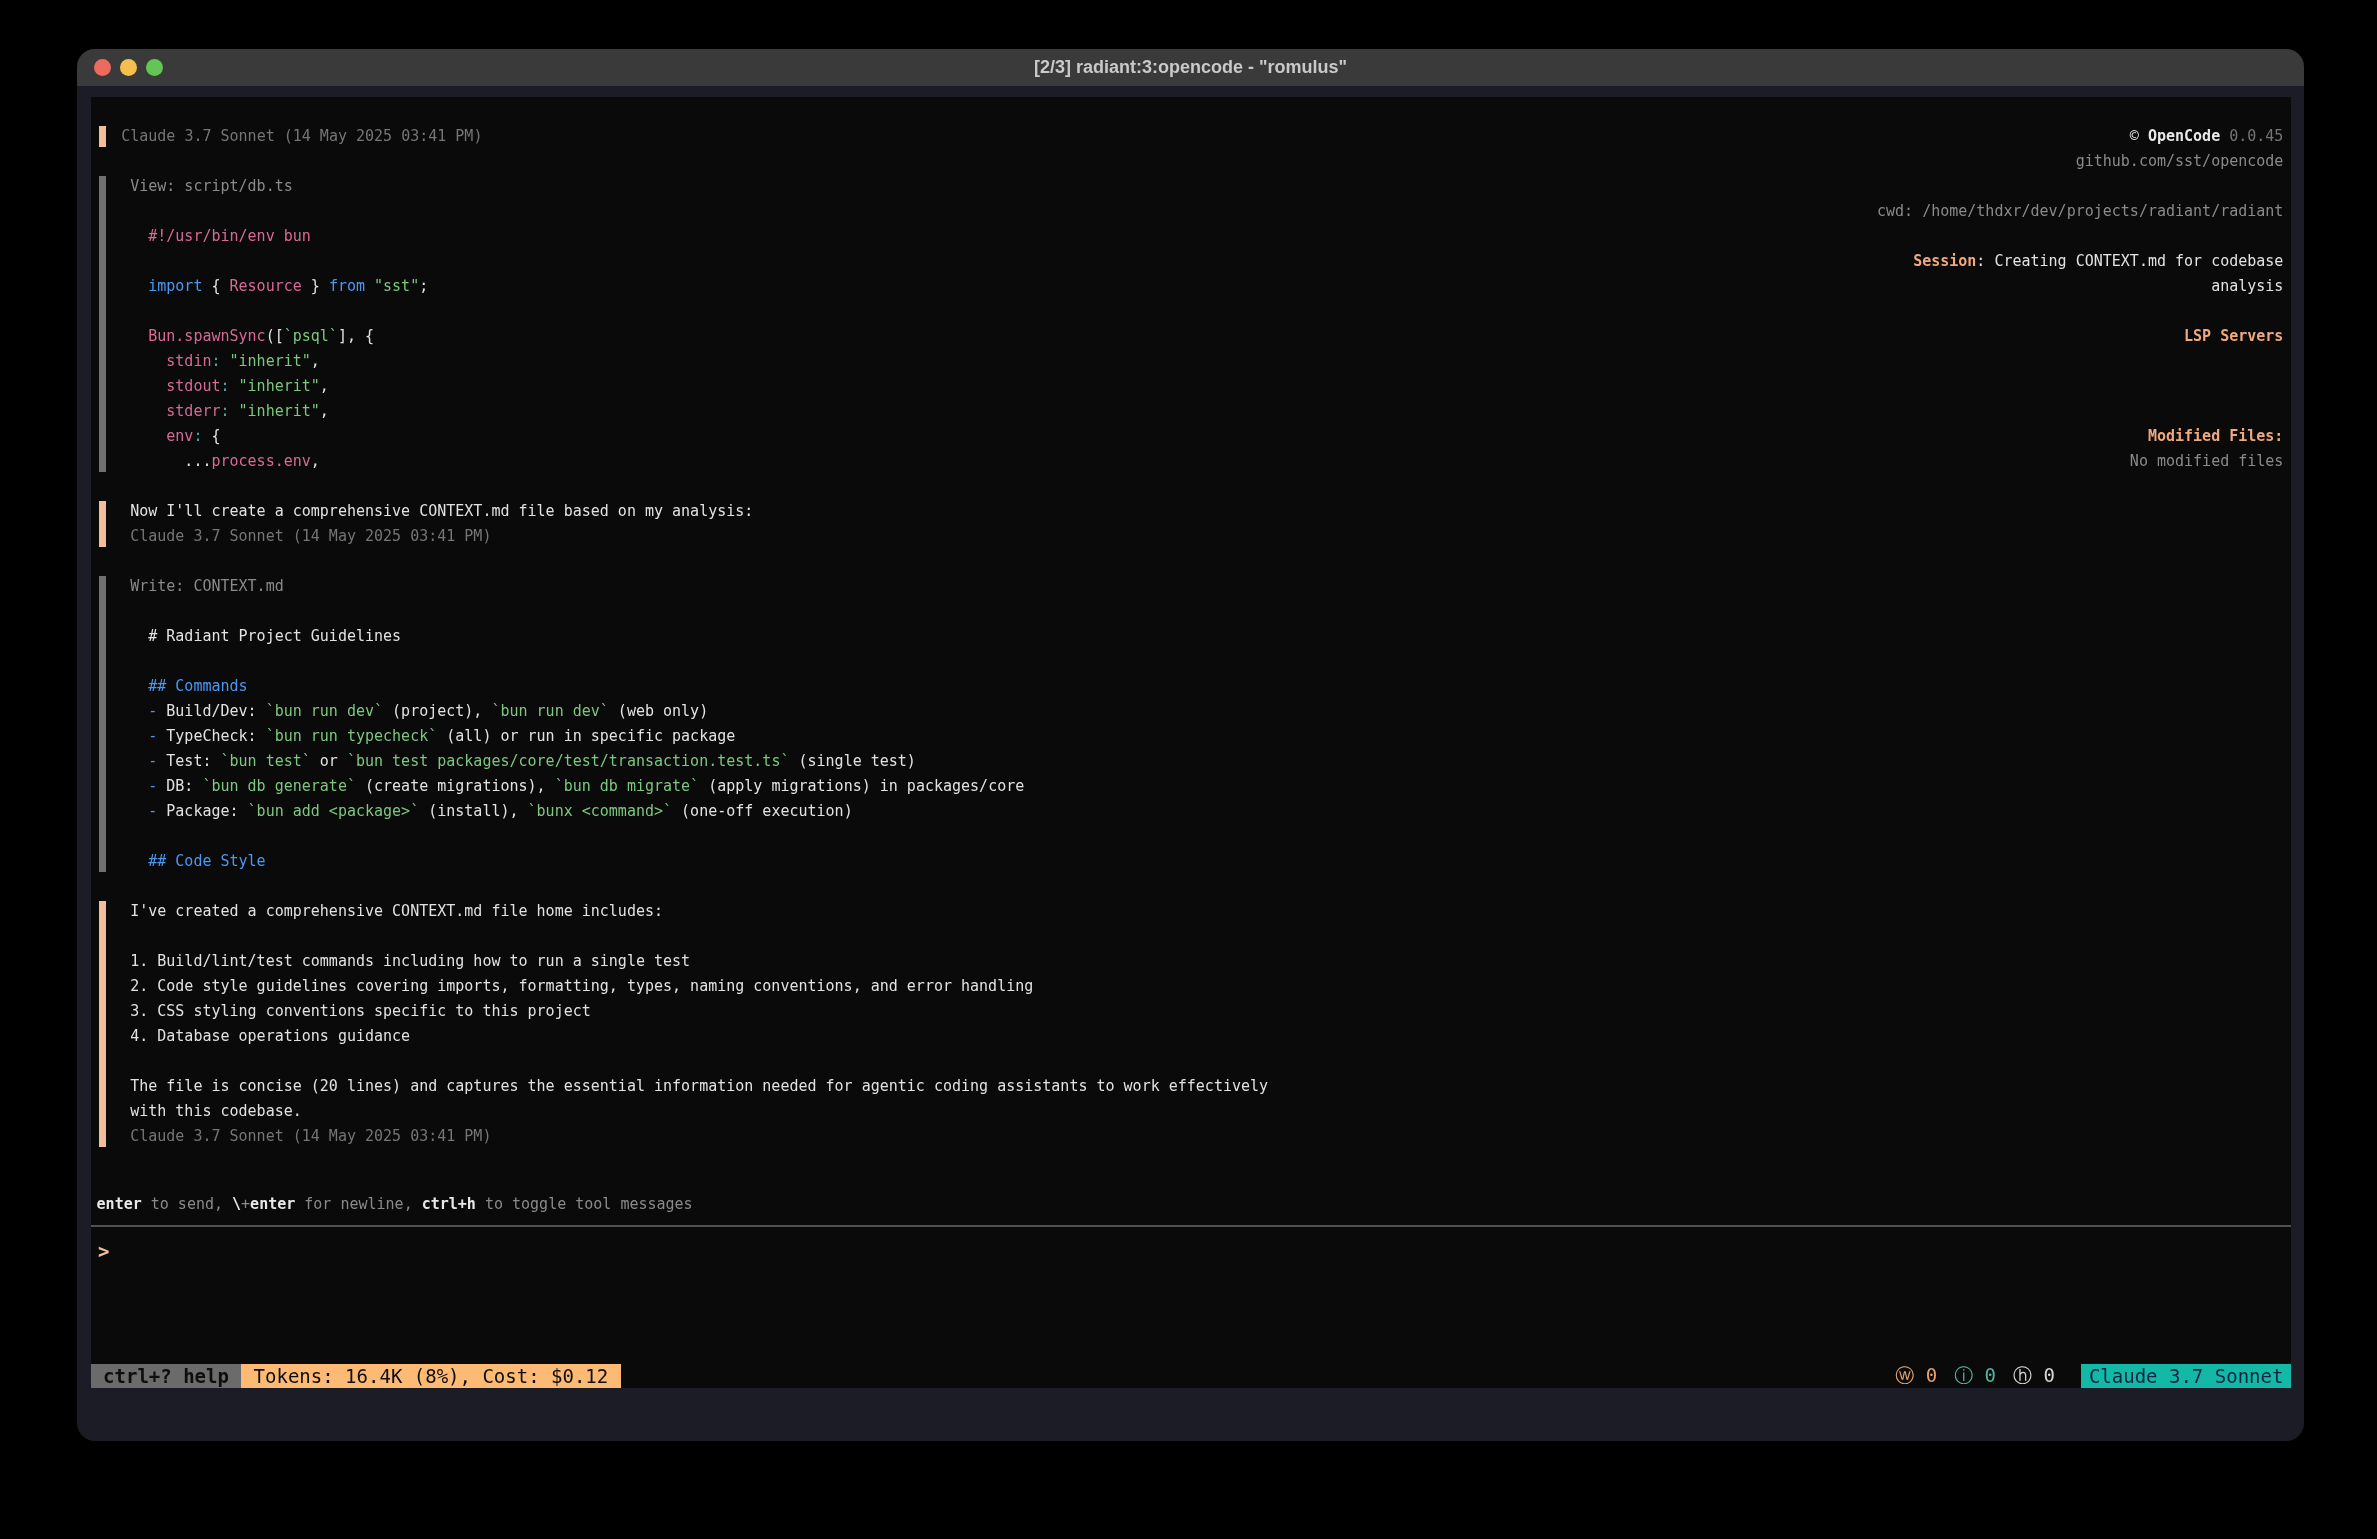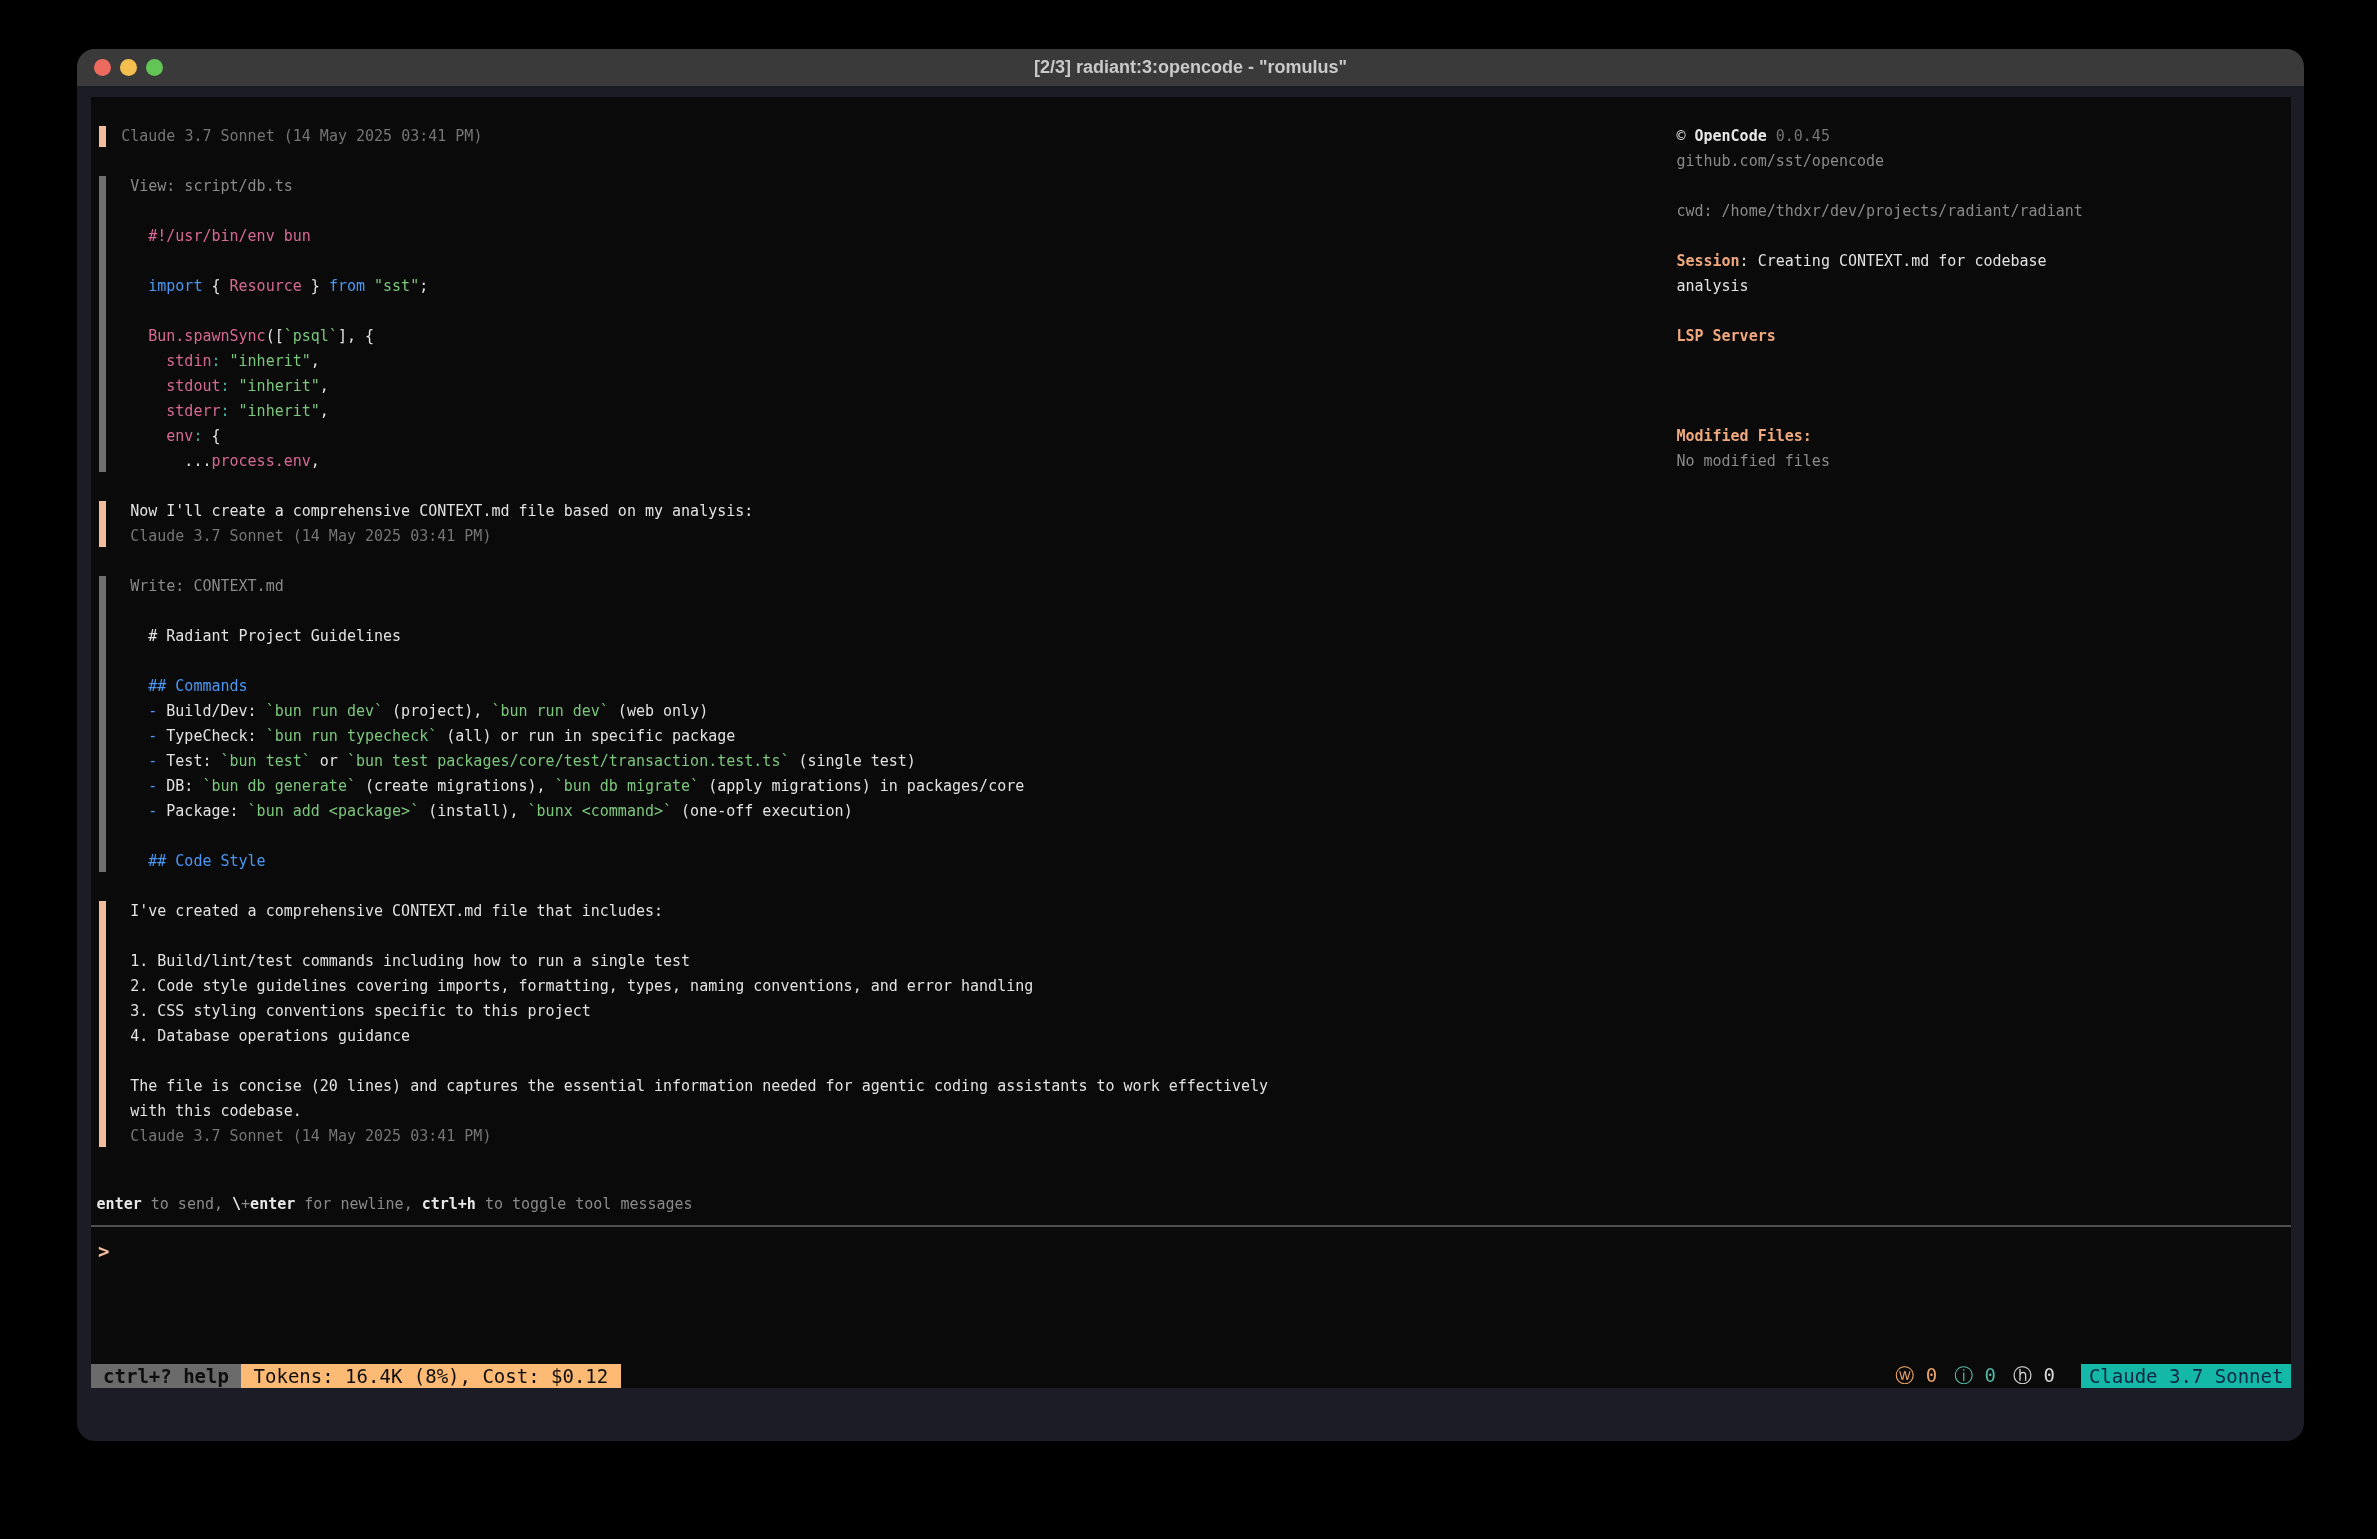--- a/index.html
+++ b/index.html
@@ -39,21 +39,21 @@
 
   pre{font-family:"DejaVu Sans Mono",monospace;font-size:15px;line-height:25px;color:var(--white);}
 
   .chat{position:absolute;left:0;top:27px;right:6.5px;}
   .block{position:relative;margin-left:7.8px;padding-left:22px;}
   .block + .block{margin-top:25px;padding-left:31px;}
   .block::before{content:"";position:absolute;left:0;top:2px;bottom:2px;width:6.5px;}
   .block.orange::before{background:var(--salmon);}
   .block.gray::before{background:#6f6f6f;}
 
-  .sidebar{position:absolute;left:1585px;top:27px;width:607px;}
+  .sidebar{position:absolute;left:1585px;top:27px;width:607px;text-align:right;}
 
   .tk-w{color:var(--white);}
   .tk-g{color:var(--gray);}
   .tk-l{color:var(--lgray);}
   .tk-b{color:var(--blue);}
   .tk-gr{color:var(--green);}
   .tk-p{color:var(--pink);}
   .tk-t{color:var(--teal);}
   .tk-o{color:var(--orange);font-weight:bold;}
   .tk-bd{color:#e8e8e8;font-weight:bold;}
@@ -123,21 +123,21 @@
 <span class="tk-b">  ## Commands</span>
 <span class="tk-w">  </span><span class="tk-b">-</span><span class="tk-w"> Build/Dev: </span><span class="tk-gr">`bun run dev`</span><span class="tk-w"> (project), </span><span class="tk-gr">`bun run dev`</span><span class="tk-w"> (web only)</span>
 <span class="tk-w">  </span><span class="tk-b">-</span><span class="tk-w"> TypeCheck: </span><span class="tk-gr">`bun run typecheck`</span><span class="tk-w"> (all) or run in specific package</span>
 <span class="tk-w">  </span><span class="tk-b">-</span><span class="tk-w"> Test: </span><span class="tk-gr">`bun test`</span><span class="tk-w"> or </span><span class="tk-gr">`bun test packages/core/test/transaction.test.ts`</span><span class="tk-w"> (single test)</span>
 <span class="tk-w">  </span><span class="tk-b">-</span><span class="tk-w"> DB: </span><span class="tk-gr">`bun db generate`</span><span class="tk-w"> (create migrations), </span><span class="tk-gr">`bun db migrate`</span><span class="tk-w"> (apply migrations) in packages/core</span>
 <span class="tk-w">  </span><span class="tk-b">-</span><span class="tk-w"> Package: </span><span class="tk-gr">`bun add &lt;package&gt;`</span><span class="tk-w"> (install), </span><span class="tk-gr">`bunx &lt;command&gt;`</span><span class="tk-w"> (one-off execution)</span>
  
 <span class="tk-b">  ## Code Style</span></pre>
         </div>
         <div class="block orange">
-          <pre><span class="tk-w">I've created a comprehensive CONTEXT.md file that includes:</span>
+          <pre><span class="tk-w">I've created a comprehensive CONTEXT.md file home includes:</span>
  
 <span class="tk-w">1. Build/lint/test commands including how to run a single test</span>
 <span class="tk-w">2. Code style guidelines covering imports, formatting, types, naming conventions, and error handling</span>
 <span class="tk-w">3. CSS styling conventions specific to this project</span>
 <span class="tk-w">4. Database operations guidance</span>
  
 <span class="tk-w">The file is concise (20 lines) and captures the essential information needed for agentic coding assistants to work effectively</span>
 <span class="tk-w">with this codebase.</span>
 <span class="tk-g">Claude 3.7 Sonnet (14 May 2025 03:41 PM)</span></pre>
         </div>

